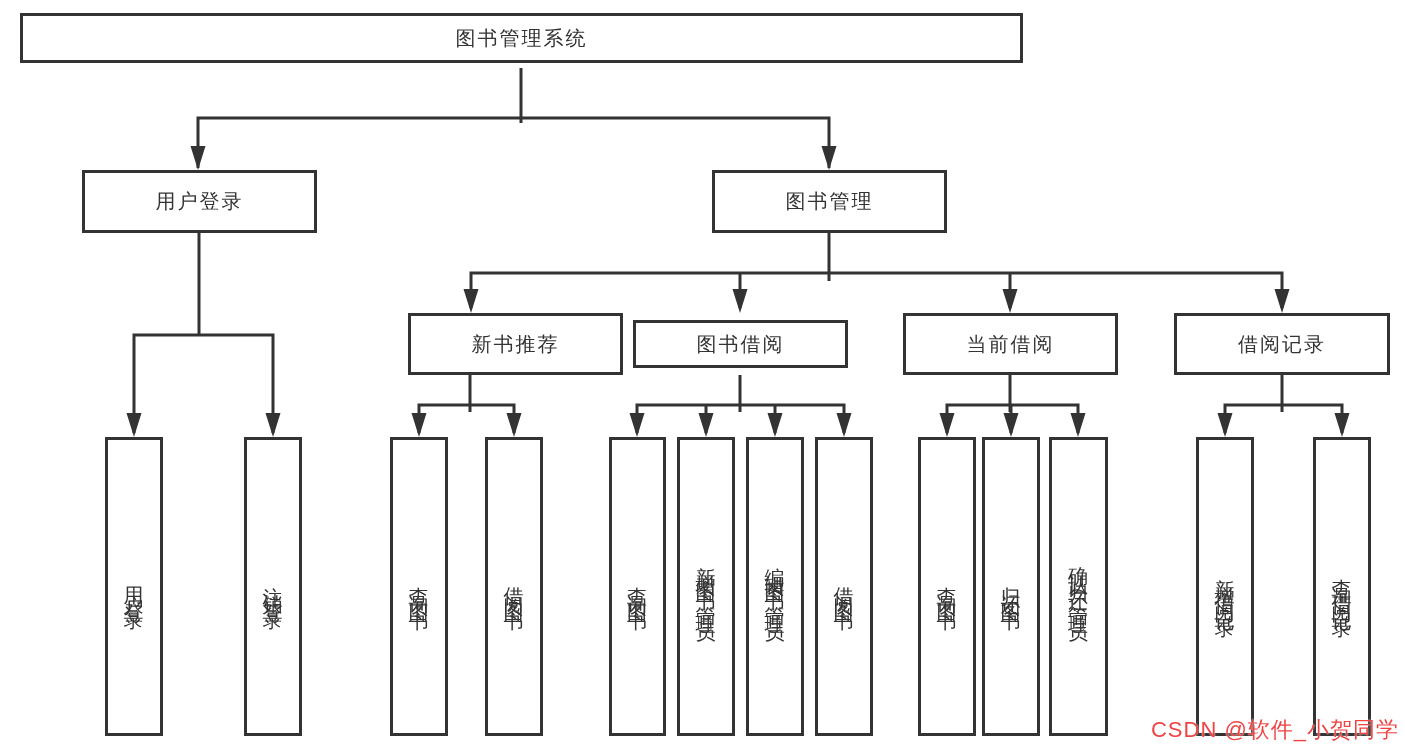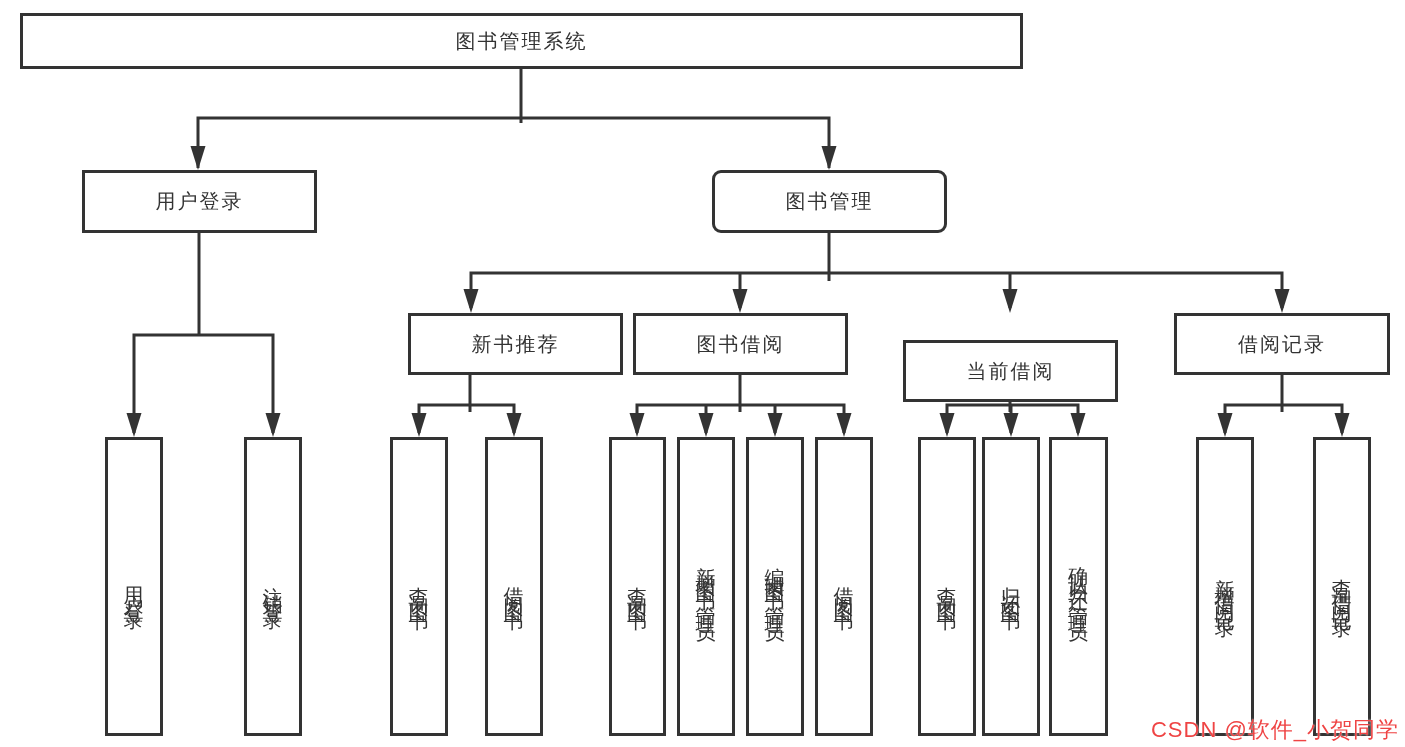--- a/index.html
+++ b/index.html
@@ -107,38 +107,38 @@
       <polygon points="767.5,413 782.5,413 775,437"></polygon>
       <polygon points="836.5,413 851.5,413 844,437"></polygon>
       <polygon points="939.5,413 954.5,413 947,437"></polygon>
       <polygon points="1003.5,413 1018.5,413 1011,437"></polygon>
       <polygon points="1070.5,413 1085.5,413 1078,437"></polygon>
       <polygon points="1217.5,413 1232.5,413 1225,437"></polygon>
       <polygon points="1334.5,413 1349.5,413 1342,437"></polygon>
     </g>
   </svg>
 
-  <div class="node" style="left:20px;top:13px;width:1003px;height:56px;">
+  <div class="node" style="left:20px;top:13px;width:1003px;height:50px;">
     <span class="lbl">图书管理系统</span>
   </div>
 
   <div class="node" style="left:82px;top:170px;width:235px;height:63px;">
     <span class="lbl">用户登录</span>
   </div>
-  <div class="node" style="left:712px;top:170px;width:235px;height:63px;border-radius:9px;">
+  <div class="node" style="left:712px;top:170px;width:235px;height:63px;">
     <span class="lbl">图书管理</span>
   </div>
 
   <div class="node" style="left:363px;top:313px;width:215px;height:62px;margin-left:45px;">
     <span class="lbl">新书推荐</span>
   </div>
-  <div class="node" style="left:633px;top:313px;width:215px;height:62px;justify-content:center;">
+  <div class="node" style="left:633px;top:320px;width:215px;height:48px;justify-content:center;">
     <span class="lbl">图书借阅</span>
   </div>
-  <div class="node" style="left:903px;top:313px;width:215px;height:62px;margin-top:27px;">
+  <div class="node" style="left:903px;top:313px;width:215px;height:62px;">
     <span class="lbl">当前借阅</span>
   </div>
   <div class="node" style="left:1174px;top:313px;width:216px;height:62px;">
     <span class="lbl">借阅记录</span>
   </div>
 
   <div class="node leaf" style="left:105px;top:437px;width:58px;height:299px;">
     <span class="lbl">用户登录</span>
   </div>
   <div class="node leaf" style="left:244px;top:437px;width:58px;height:299px;">

